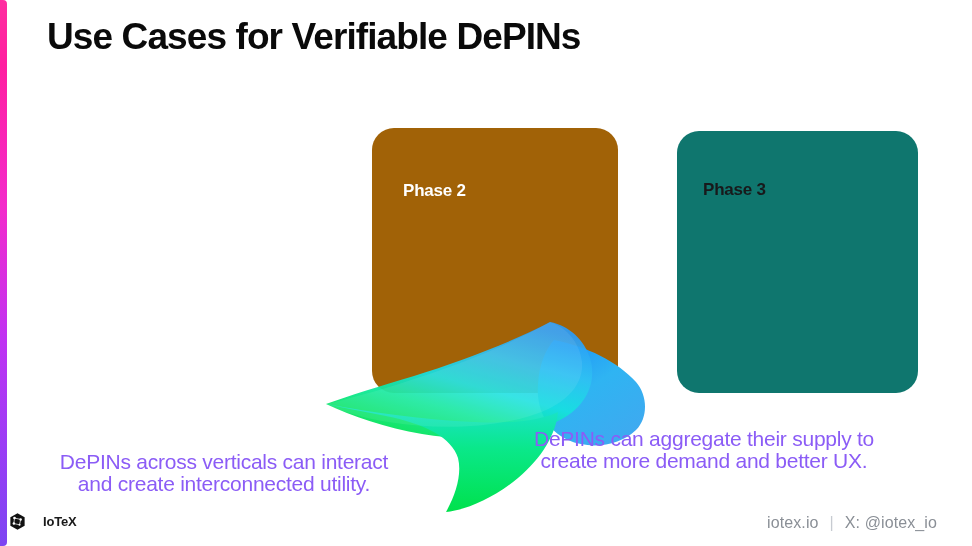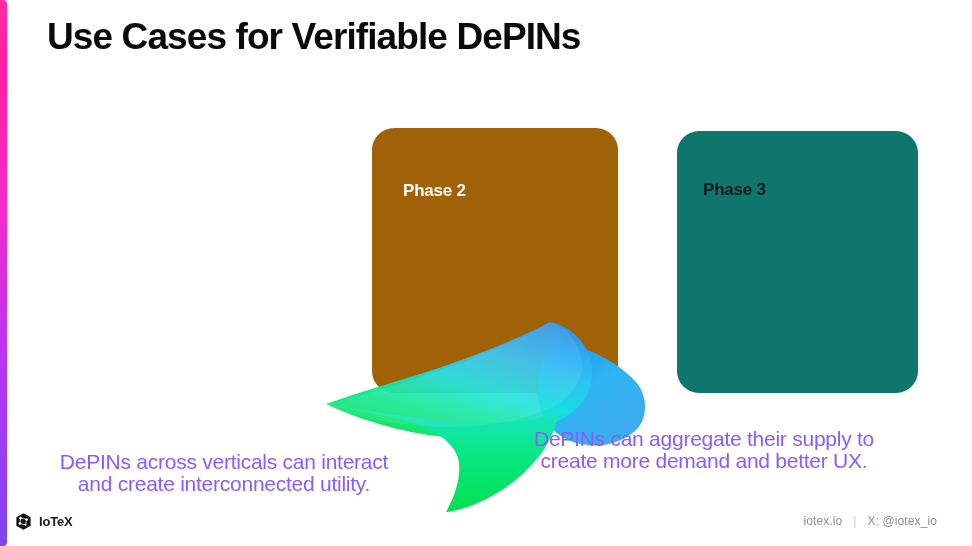--- a/index.html
+++ b/index.html
@@ -89,38 +89,38 @@
     letter-spacing:-0.25px;
     text-align:center;
     white-space:pre-line;
   }
   .caption-left  { left:44px;  top:451px; width:360px; }
   .caption-right { left:524px; top:428px; width:360px; }
 
   
   .footer-brand {
     position:absolute;
-    left:14px; top:512px;
+    left:8px; top:512px;
     display:flex;
     align-items:center;
-    gap:6px;
+    gap:16px;
   }
   .brand-name {
     font-size:13px;
     font-weight:bold;
     color:#1A1A1A;
     letter-spacing:-0.2px;
   }
   .footer-links {
     position:absolute;
     right:35px; top:514px;
     display:flex;
     align-items:center;
     gap:11px;
-    font-size:12px;
+    font-size:16px;
     color:#8A8F96;
     letter-spacing:0.1px;
   }
   .footer-sep { color:#C7CBD1; }
 </style>
 </head>
 <body>
 
 <div id="slide">
 

